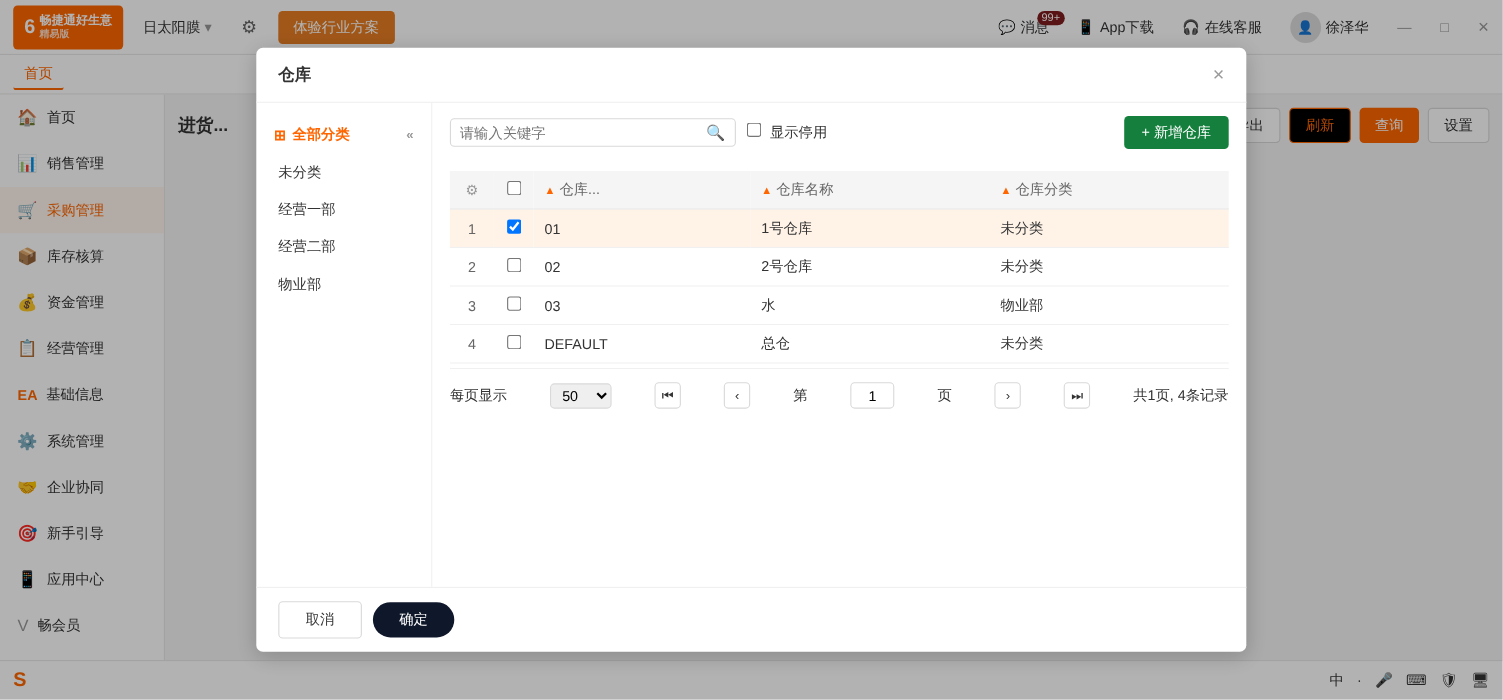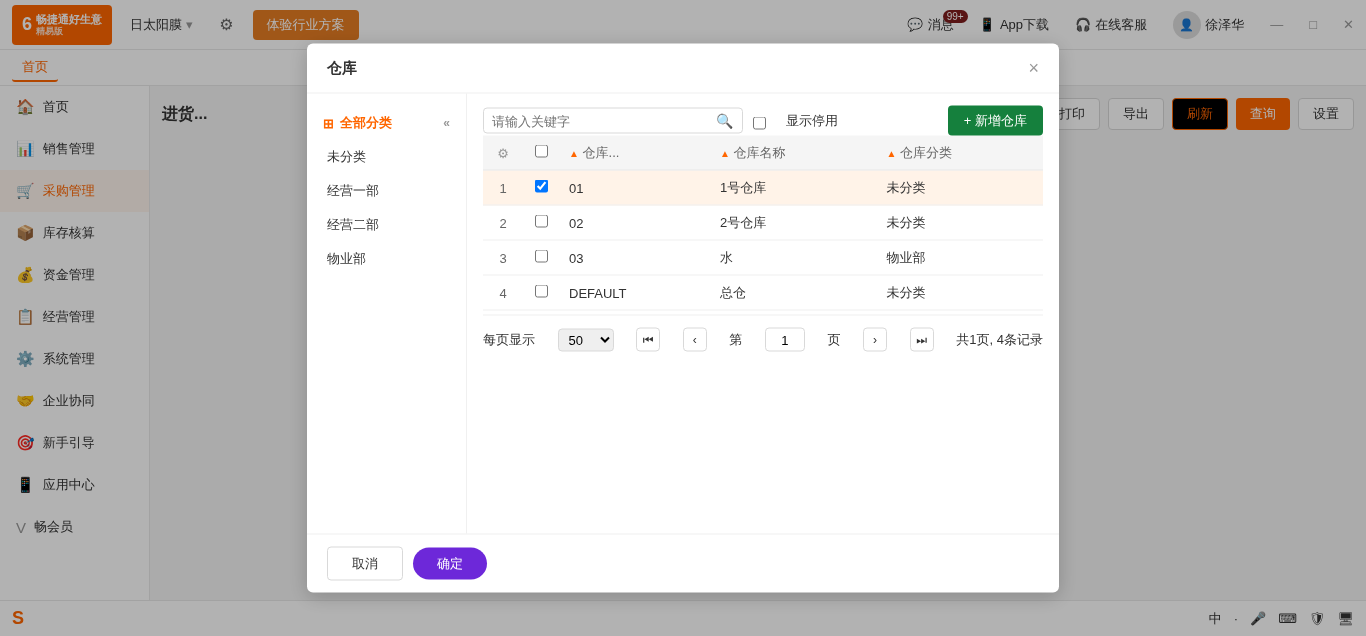--- a/index.html
+++ b/index.html
@@ -80,21 +80,21 @@
 
     
     .overlay {
       position: fixed; top: 0; left: 0; right: 0; bottom: 0;
       background: rgba(0,0,0,0.3); z-index: 100;
     }
 
     
     .modal {
       position: fixed; top: 50%; left: 50%; transform: translate(-50%, -50%);
-      width: 752px; background: #fff; border-radius: 6px; z-index: 200;
+      width: 900px; background: #fff; border-radius: 6px; z-index: 200;
       box-shadow: 0 4px 20px rgba(0,0,0,0.2);
     }
     .modal-header {
       display: flex; align-items: center; justify-content: space-between;
       padding: 14px 20px; border-bottom: 1px solid #f0f0f0;
     }
     .modal-title { font-size: 15px; font-weight: bold; color: #333; }
     .modal-close { cursor: pointer; color: #999; font-size: 18px; }
     .modal-body { display: flex; min-height: 440px; }
 
@@ -107,31 +107,31 @@
       font-size: 13px; color: #f60; font-weight: bold; cursor: pointer;
     }
     .modal-sidebar-collapse { font-size: 12px; color: #999; cursor: pointer; margin-left: auto; }
     .modal-sidebar-item {
       padding: 8px 20px; font-size: 13px; color: #333; cursor: pointer;
     }
 
     
     .modal-content-area { flex: 1; padding: 12px 16px; }
     .modal-toolbar {
-      display: flex; align-items: center; gap: 10px; margin-bottom: 0;
+      display: flex; align-items: center; gap: 10px; margin-bottom: 20px;
     }
     .modal-search-box {
       display: flex; align-items: center; border: 1px solid #d9d9d9;
       border-radius: 4px; padding: 4px 8px; flex: 1; max-width: 260px;
     }
     .modal-search-input {
       border: none; outline: none; font-size: 13px; width: 100%; color: #333;
     }
     .modal-search-icon { color: #999; font-size: 14px; }
-    .modal-checkbox-label { display: flex; align-items: flex-end; gap: 20px; font-size: 13px; color: #333; cursor: pointer; }
+    .modal-checkbox-label { display: flex; align-items: flex-start; gap: 8px; font-size: 13px; color: #333; cursor: pointer; }
     .modal-add-btn {
       margin-left: auto; background: #15803d; color: #fff; border: none; border-radius: 4px;
       padding: 6px 16px; cursor: pointer; font-size: 13px;
     }
 
     
     .modal-table { width: 100%; border-collapse: collapse; }
     .modal-table th {
       background: #f5f5f5; padding: 8px 10px; text-align: left;
       font-size: 13px; color: #666; border-bottom: 1px solid #e8e8e8;
@@ -164,21 +164,21 @@
       width: 40px; height: 24px; border: 1px solid #d9d9d9; border-radius: 4px;
       text-align: center; font-size: 13px;
     }
 
     
     .modal-footer {
       display: flex; align-items: center; justify-content: flex-start;
       padding: 12px 20px; border-top: 1px solid #f0f0f0; gap: 10px;
     }
     .btn-cancel { background: #fff; color: #333; border: 1px solid #d9d9d9; border-radius: 4px; padding: 7px 24px; cursor: pointer; font-size: 13px; }
-    .btn-confirm { background: #6d28d9; color: #fff; border: none; border-radius: 16px; padding: 7px 24px; cursor: pointer; font-size: 13px; }
+    .btn-confirm { background: #0f172a; color: #fff; border: none; border-radius: 16px; padding: 7px 24px; cursor: pointer; font-size: 13px; }
 
     
     .taskbar {
       position: fixed; bottom: 0; left: 0; right: 0; height: 36px;
       background: #fff; border-top: 1px solid #e8e8e8;
       display: flex; align-items: center; justify-content: flex-end;
       padding: 0 12px; gap: 12px; z-index: 50;
     }
     .taskbar-item { display: flex; align-items: center; gap: 4px; font-size: 13px; color: #333; cursor: pointer; }
     .taskbar-logo { margin-right: auto; display: flex; align-items: center; gap: 4px; }
@@ -258,20 +258,24 @@
       <span class="sidebar-item-icon">📦</span>
       <span>库存核算</span>
     </div>
     <div class="sidebar-item">
       <span class="sidebar-item-icon">💰</span>
       <span>资金管理</span>
     </div>
     <div class="sidebar-item">
       <span class="sidebar-item-icon">📋</span>
       <span>经营管理</span>
+    </div>
+    <div class="sidebar-item">
+      <span class="sidebar-item-icon" style="font-size:13px;font-weight:bold;color:#f60;">EA</span>
+      <span>基础信息</span>
     </div>
     <div class="sidebar-item">
       <span class="sidebar-item-icon">⚙️</span>
       <span>系统管理</span>
     </div>
     <div class="sidebar-item">
       <span class="sidebar-item-icon">🤝</span>
       <span>企业协同</span>
     </div>
     <div class="sidebar-item">

